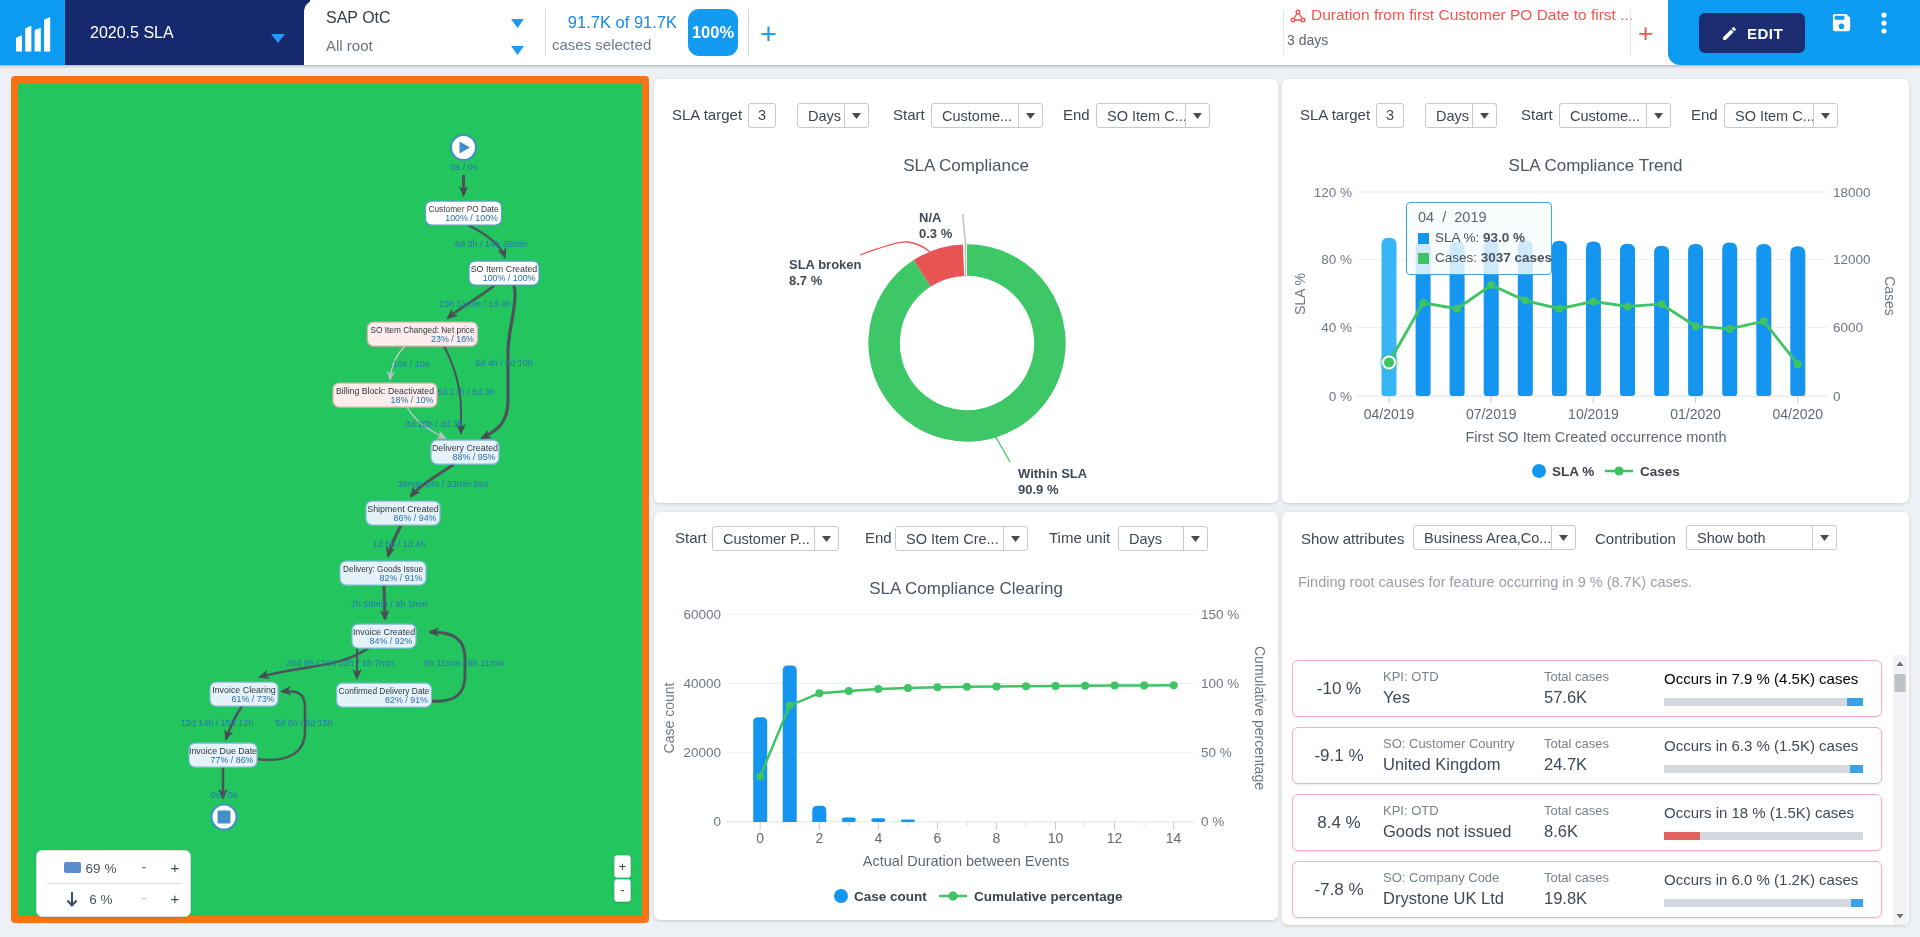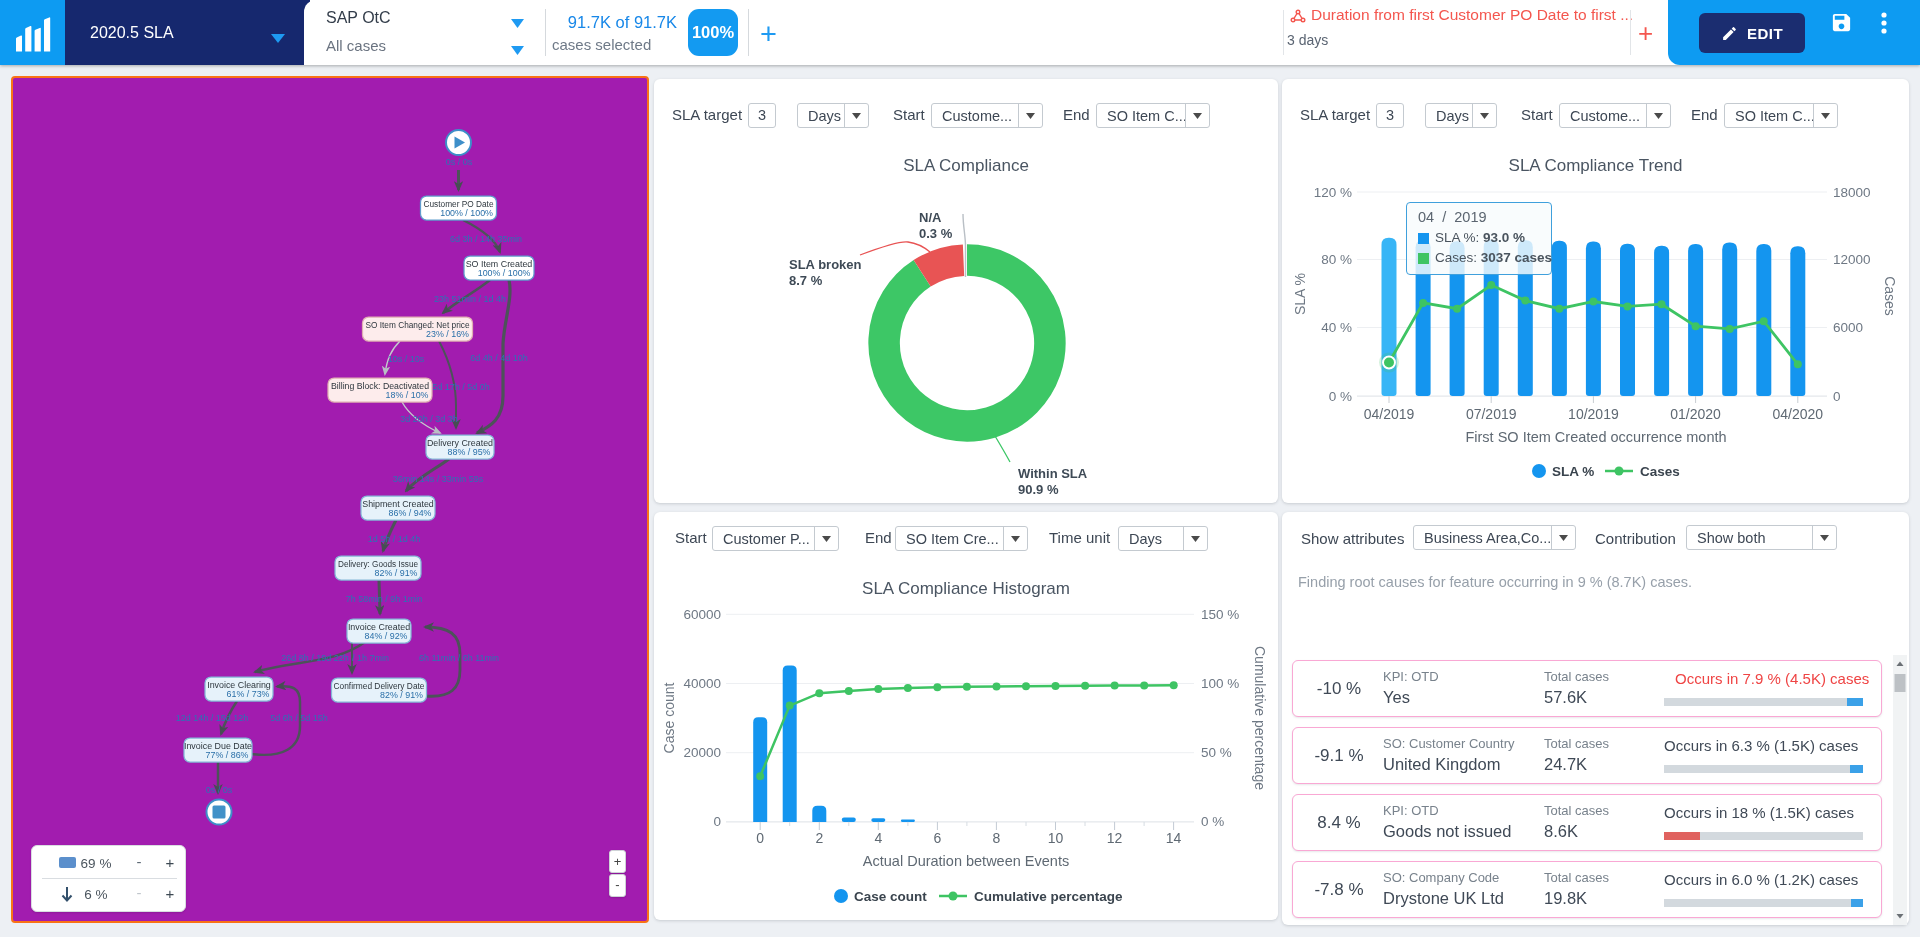--- a/index.html
+++ b/index.html
@@ -34,21 +34,21 @@
  </div>
  <div class="abs" style="left:90px;top:24px;font-size:16px;color:#fff;z-index:2">2020.5 SLA</div>
  <div class="abs" style="left:271px;top:29px;z-index:2"><svg width="14" height="9">
         <path d="M0,0 L14,0 L7.0,9 Z" fill="#1e9af2"></path>
       </svg></div>
  <div id="whitetab"></div>
  <div class="abs" style="left:326px;top:9px;font-size:16px;color:#333d4a;z-index:2">SAP OtC</div>
  <div class="abs" style="left:511px;top:14px;z-index:2"><svg width="13" height="9">
         <path d="M0,0 L13,0 L6.5,9 Z" fill="#1e9af2"></path>
       </svg></div>
- <div class="abs" style="left:326px;top:37px;font-size:15px;color:#6a7380;z-index:2">All cases</div>
+ <div class="abs" style="left:326px;top:37px;font-size:15px;color:#6a7380;z-index:2">All root</div>
  <div class="abs" style="left:511px;top:41px;z-index:2"><svg width="13" height="9">
         <path d="M0,0 L13,0 L6.5,9 Z" fill="#1e9af2"></path>
       </svg></div>
  <div class="abs" style="left:545px;top:9px;width:1px;height:47px;background:#d5d9dd;z-index:2"></div>
  <div class="abs" style="left:552px;top:13px;width:125px;text-align:right;font-size:16.5px;color:#1787e8;z-index:2">91.7K of 91.7K</div>
  <div class="abs" style="left:552px;top:36px;width:125px;text-align:left;font-size:15px;color:#6e7987;z-index:2">cases selected</div>
  <div class="abs" style="left:688px;top:9px;width:50px;height:47px;background:#139af1;border-radius:11px;color:#fff;font-size:16.5px;font-weight:bold;display:flex;align-items:center;justify-content:center;z-index:2">100%</div>
  <div class="abs" style="left:748px;top:9px;width:1px;height:47px;background:#d5d9dd;z-index:2"></div>
  <div class="abs" style="left:760px;top:18px;font-size:29px;font-weight:300;color:#1e9af2;z-index:2">+</div>
  <div class="abs" style="left:1283px;top:10px;width:1px;height:45px;background:#e2e5e8;z-index:2"></div>
@@ -80,21 +80,21 @@
   </div>
   <div class="abs" style="left:213px;top:11px">
    <svg width="6" height="24">
           <circle cx="3" cy="4" r="2.6" fill="#fff"></circle>
           <circle cx="3" cy="12" r="2.6" fill="#fff"></circle>
           <circle cx="3" cy="20" r="2.6" fill="#fff"></circle>
         </svg>
   </div>
  </div>
 </div>
-<div class="abs" style="left:11px;top:76px;width:638px;height:847px;background:#a21caf;border:2px solid #f97316;border-radius:4px">
+<div class="abs" style="left:11px;top:76px;width:638px;height:847px;background:#22c55e;border:7px solid #f97316;border-radius:4px">
 <svg width="636" height="845" style="position:absolute;left:0;top:0">
 <defs>
 <marker id="ad" markerUnits="userSpaceOnUse" markerWidth="11" markerHeight="9.5" refX="9" refY="4.75" orient="auto">
           <path d="M0,0 L11,4.75 L0,9.5 L3,4.75 Z" fill="#464d53"></path>
         </marker>
 <marker id="al" markerUnits="userSpaceOnUse" markerWidth="10" markerHeight="8.5" refX="8" refY="4.25" orient="auto">
           <path d="M0,0 L10,4.25 L0,8.5 L2.7,4.25 Z" fill="#b9bfc5"></path>
         </marker>
 </defs>
 <path d="M445.5,92 L445.5,112" fill="none" stroke="#4c5359" stroke-width="3" marker-end="url(#ad)"></path>
@@ -345,21 +345,21 @@
     </div>
 <div class="lbl" style="left:395px;top:17px">Time unit</div>
 <div class="sel" style="left:464px;top:14px;width:90px">
       <div class="txt" style="right:22px">Days</div>
       <div class="car">
         <svg width="9" height="6">
           <path d="M0,0 L9,0 L4.5,6 Z" fill="#4a4a4a"></path>
         </svg>
       </div>
     </div>
-<div class="ttl" style="top:67px">SLA Compliance Histogram</div>
+<div class="ttl" style="top:67px">SLA Compliance Clearing</div>
 <svg width="624" height="408" style="position:absolute;left:0;top:0;pointer-events:none">
 <line x1="72" y1="102.3" x2="540" y2="102.3" stroke="#edeff2" stroke-width="1"></line>
 <line x1="72" y1="171.5" x2="540" y2="171.5" stroke="#edeff2" stroke-width="1"></line>
 <line x1="72" y1="240.7" x2="540" y2="240.7" stroke="#edeff2" stroke-width="1"></line>
 <line x1="72" y1="309.9" x2="540" y2="309.9" stroke="#dde1e6" stroke-width="1"></line>
 <text x="67" y="106.8" text-anchor="end" font-size="13.5" fill="#6e7884">60000</text>
 <text x="67" y="176.0" text-anchor="end" font-size="13.5" fill="#6e7884">40000</text>
 <text x="67" y="245.2" text-anchor="end" font-size="13.5" fill="#6e7884">20000</text>
 <text x="67" y="314.4" text-anchor="end" font-size="13.5" fill="#6e7884">0</text>
 <text x="547" y="106.8" text-anchor="start" font-size="13.5" fill="#6e7884">150 %</text>
@@ -440,21 +440,21 @@
         </svg>
       </div>
     </div>
 <div class="abs" style="left:16px;top:62px;font-size:14.5px;color:#97a0aa">Finding root causes for feature occurring in 9 % (8.7K) cases.</div>
 <div class="card" style="top:148px">
 <div class="pct">-10 %</div>
 <div class="abs sm" style="left:90px;top:8px">KPI: OTD</div>
 <div class="abs bg" style="left:90px;top:27px">Yes</div>
 <div class="abs sm" style="left:251px;top:8px">Total cases</div>
 <div class="abs bg" style="left:251px;top:27px">57.6K</div>
-<div class="abs" style="left:382px;top:9px;font-size:15px;color:#ef4444;white-space:nowrap">Occurs in 7.9 % (4.5K) cases</div>
+<div class="abs" style="left:371px;top:9px;font-size:15px;color:#000000;white-space:nowrap">Occurs in 7.9 % (4.5K) cases</div>
 <div class="bar-track" style="left:371px;top:37px;width:199px">
         <div class="bar-seg" style="right:0;width:16px;background:#3ba1e8"></div>
       </div>
 </div>
 <div class="card" style="top:215px">
 <div class="pct">-9.1 %</div>
 <div class="abs sm" style="left:90px;top:8px">SO: Customer Country</div>
 <div class="abs bg" style="left:90px;top:27px">United Kingdom</div>
 <div class="abs sm" style="left:251px;top:8px">Total cases</div>
 <div class="abs bg" style="left:251px;top:27px">24.7K</div>

